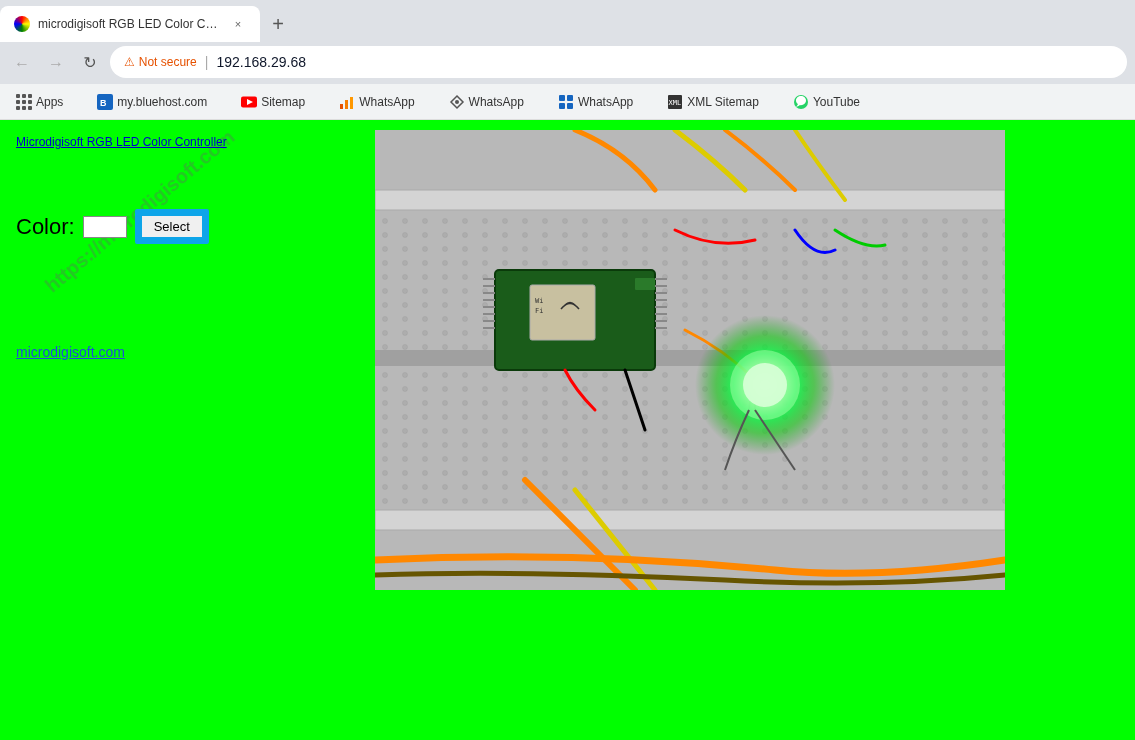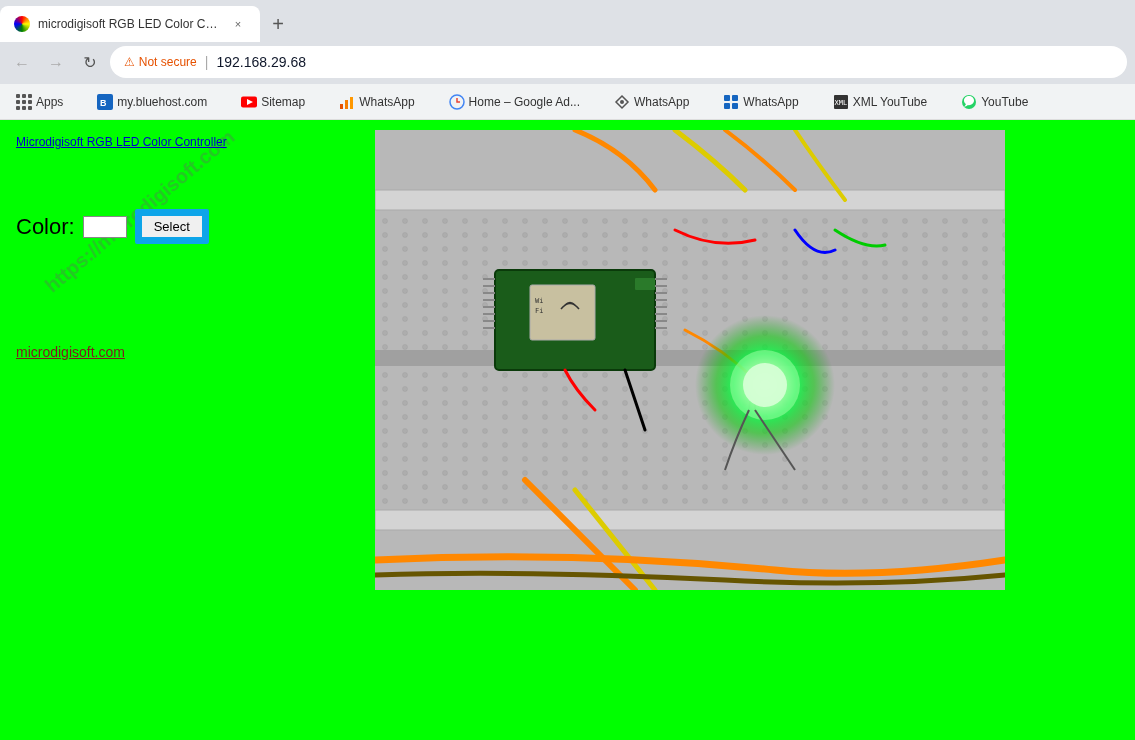--- a/index.html
+++ b/index.html
@@ -169,21 +169,21 @@
     }
     .select-btn {
       padding: 3px 12px;
       background: #f0f0f0;
       border: 7px solid #0ea5e9;
       border-radius: 2px;
       font-size: 13px;
       cursor: pointer;
     }
     .site-link {
-      color: #7f1d1d;
+      color: #1d4ed8;
       font-size: 14px;
       text-decoration: underline;
       cursor: pointer;
       margin-top: 60px;
       display: inline-block;
     }
 
     
     .led-image-area {
       position: absolute;
@@ -266,27 +266,20 @@
 
     <div class="bookmark-item">
       <svg class="bm-icon" viewBox="0 0 16 16">
         <rect x="1" y="10" width="3" height="5" fill="#E65100"></rect>
         <rect x="6" y="6" width="3" height="9" fill="#F57C00"></rect>
         <rect x="11" y="3" width="3" height="12" fill="#FF9800"></rect>
       </svg>
       <span>WhatsApp</span>
     </div>
 
-    <div class="bookmark-item">
-      <svg class="bm-icon" viewBox="0 0 16 16">
-        <circle cx="8" cy="8" r="7" fill="none" stroke="#4285F4" stroke-width="1.5"></circle>
-        <path d="M8 4 L8 8 L11 8" stroke="#EA4335" stroke-width="1.5" fill="none"></path>
-      </svg>
-      <span>Home – Google Ad...</span>
-    </div>
 
     <div class="bookmark-item">
       <svg class="bm-icon" viewBox="0 0 16 16">
         <path d="M8 2 L14 8 L8 14 L2 8 Z" fill="none" stroke="#555" stroke-width="1.5"></path>
         <circle cx="8" cy="8" r="2" fill="#555"></circle>
       </svg>
       <span>WhatsApp</span>
     </div>
 
     <div class="bookmark-item">
@@ -297,21 +290,21 @@
         <rect x="9" y="9" width="6" height="6" rx="1" fill="#1565C0"></rect>
       </svg>
       <span>WhatsApp</span>
     </div>
 
     <div class="bookmark-item">
       <svg class="bm-icon" viewBox="0 0 16 16">
         <rect x="1" y="1" width="14" height="14" rx="1" fill="#333"></rect>
         <text x="1.5" y="11" font-size="7" fill="white" font-family="monospace">XML</text>
       </svg>
-      <span>XML YouTube</span>
+      <span>XML Sitemap</span>
     </div>
 
     <div class="bookmark-item">
       <svg class="bm-icon" viewBox="0 0 16 16">
         <circle cx="8" cy="8" r="7" fill="#25D366"></circle>
         <path d="M5 10 Q4 12 3 13 Q6 12 7 11 Q7.5 11.2 8 11.2 C10.8 11.2 13 9 13 6.5 C13 4 10.8 2 8 2 C5.2 2 3 4 3 6.5 C3 7.8 3.6 9 4.6 9.8 Z" fill="white"></path>
       </svg>
       <span>YouTube</span>
     </div>
 

